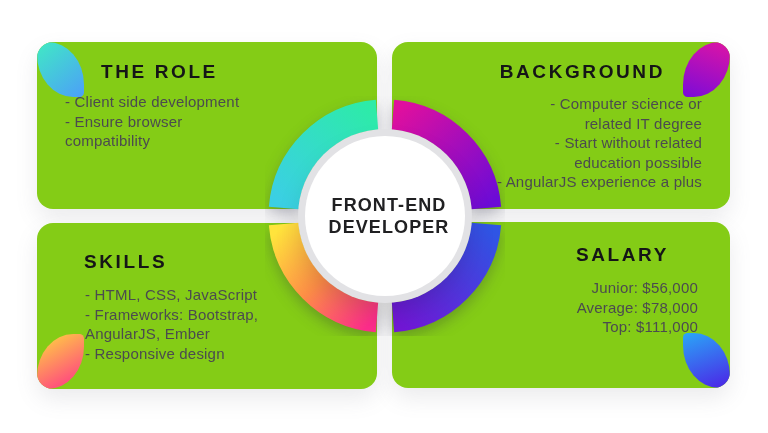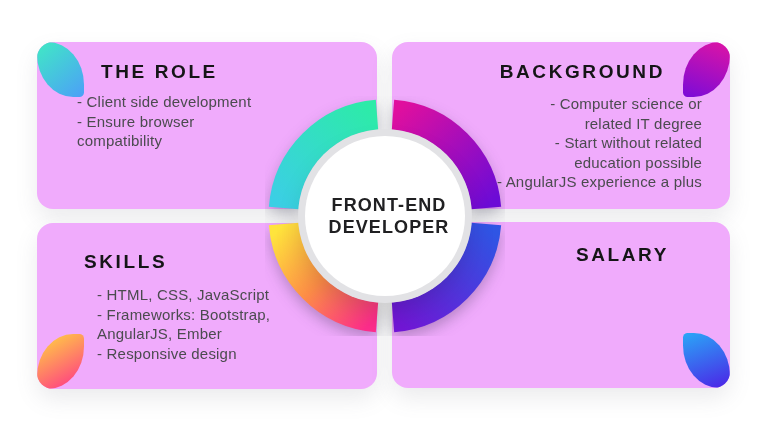--- a/index.html
+++ b/index.html
@@ -1,36 +1,36 @@
 <!DOCTYPE html>
 <html><head>
 <meta charset="utf-8">
 <style>
   html,body{margin:0;padding:0;background:#ffffff;}
   body{width:768px;height:433px;position:relative;overflow:hidden;
        font-family:"Liberation Sans","DejaVu Sans",sans-serif;}
   .canvas{position:absolute;inset:0;}
 
-  .card{position:absolute;background:#f0abfc;border-radius:16px;
+  .card{position:absolute;background:#84cc16;border-radius:16px;
         box-shadow:0 10px 22px rgba(110,110,130,.14);overflow:hidden;}
   .card-tl{left:37px;top:42px;width:340px;height:167px;}
   .card-tr{left:392px;top:42px;width:338px;height:167px;}
   .card-bl{left:37px;top:223px;width:340px;height:166px;}
   .card-br{left:392px;top:222px;width:338px;height:166px;}
 
   .petal{position:absolute;width:47px;height:55px;}
   .petal-tl{left:0;top:0;border-radius:14px 100% 6px 100%;}
   .petal-tr{right:0;top:0;border-radius:100% 14px 100% 6px;}
   .petal-bl{left:0;bottom:0;border-radius:100% 6px 100% 14px;}
   .petal-br{right:0;bottom:0;border-radius:6px 100% 14px 100%;}
 
   .card-title{position:absolute;font-size:19px;font-weight:800;color:#151517;
               letter-spacing:2.6px;white-space:nowrap;}
   .card-body{position:absolute;font-size:15px;color:#4b4b4f;line-height:19.5px;
-             letter-spacing:.2px;white-space:nowrap;margin-left:12px;}
+             letter-spacing:.2px;white-space:nowrap;}
   .align-r{text-align:right;}
 
   .title-role{left:64px;top:19px;}
   .body-role{left:28px;top:50px;}
   .title-bg{right:65px;top:19px;margin-left:20px;}
   .body-bg{right:28px;top:52px;}
   .title-skills{left:47px;top:28px;}
   .body-skills{left:48px;top:62px;}
   .title-salary{right:61px;top:22px;}
   .body-salary{right:32px;top:56px;}
@@ -80,20 +80,25 @@
         <div>- HTML, CSS, JavaScript</div>
         <div>- Frameworks: Bootstrap,</div>
         <div>AngularJS, Ember</div>
         <div>- Responsive design</div>
       </div>
   </div>
 
   <div class="card card-br">
     <div class="petal petal-br" style="background: linear-gradient(160deg, rgb(42, 167, 247), rgb(76, 34, 230));"></div>
     <div class="card-title title-salary align-r">SALARY</div>
+    <div class="card-body body-salary align-r">
+        <div>Junior: $56,000</div>
+        <div>Average: $78,000</div>
+        <div>Top: $111,000</div>
+      </div>
   </div>
 
   <svg class="ring-svg" viewBox="0 0 240 240">
     <defs>
       <linearGradient id="gtl" gradientUnits="userSpaceOnUse" x1="112" y1="18" x2="19" y2="112">
         <stop offset="0" stop-color="#2DEBA8"></stop>
         <stop offset="1" stop-color="#3BCFE4"></stop>
       </linearGradient>
       <linearGradient id="gtr" gradientUnits="userSpaceOnUse" x1="128" y1="18" x2="221" y2="112">
         <stop offset="0" stop-color="#E00F9E"></stop>

